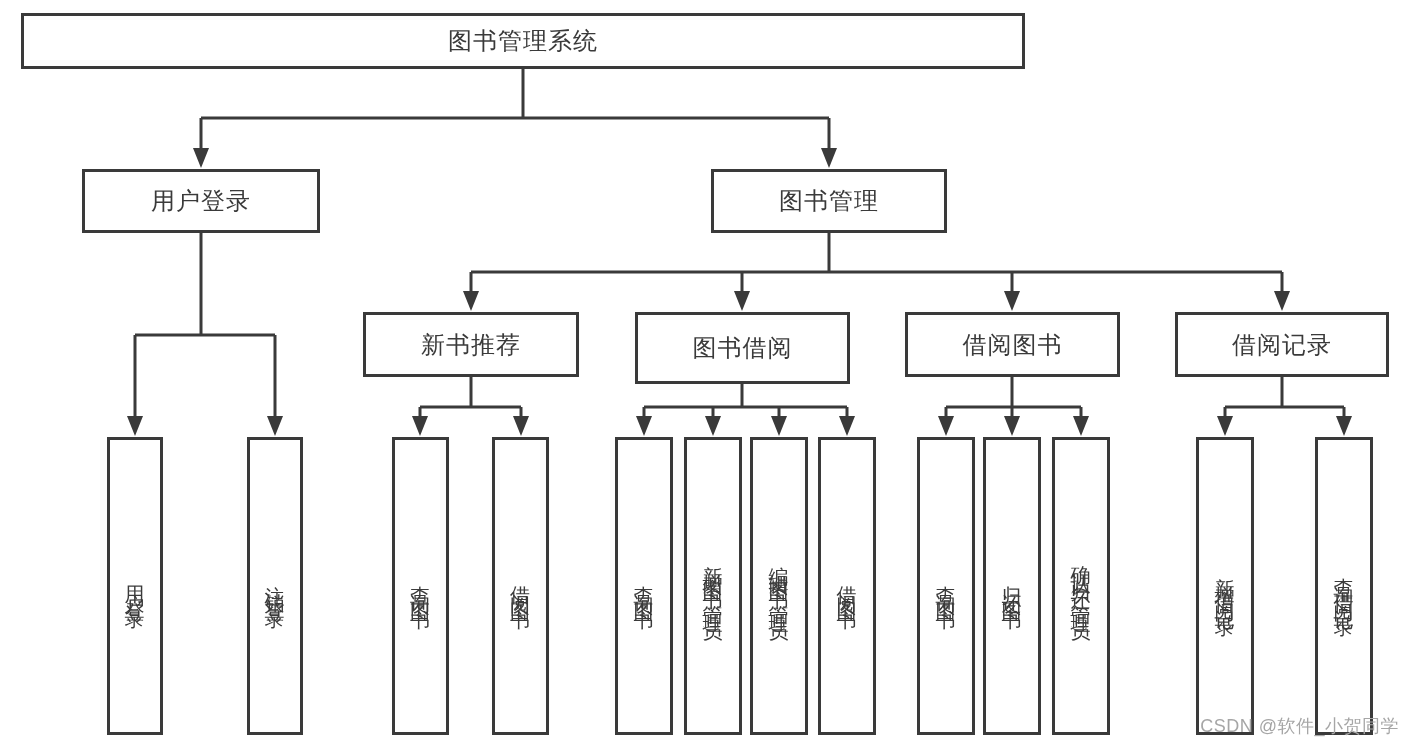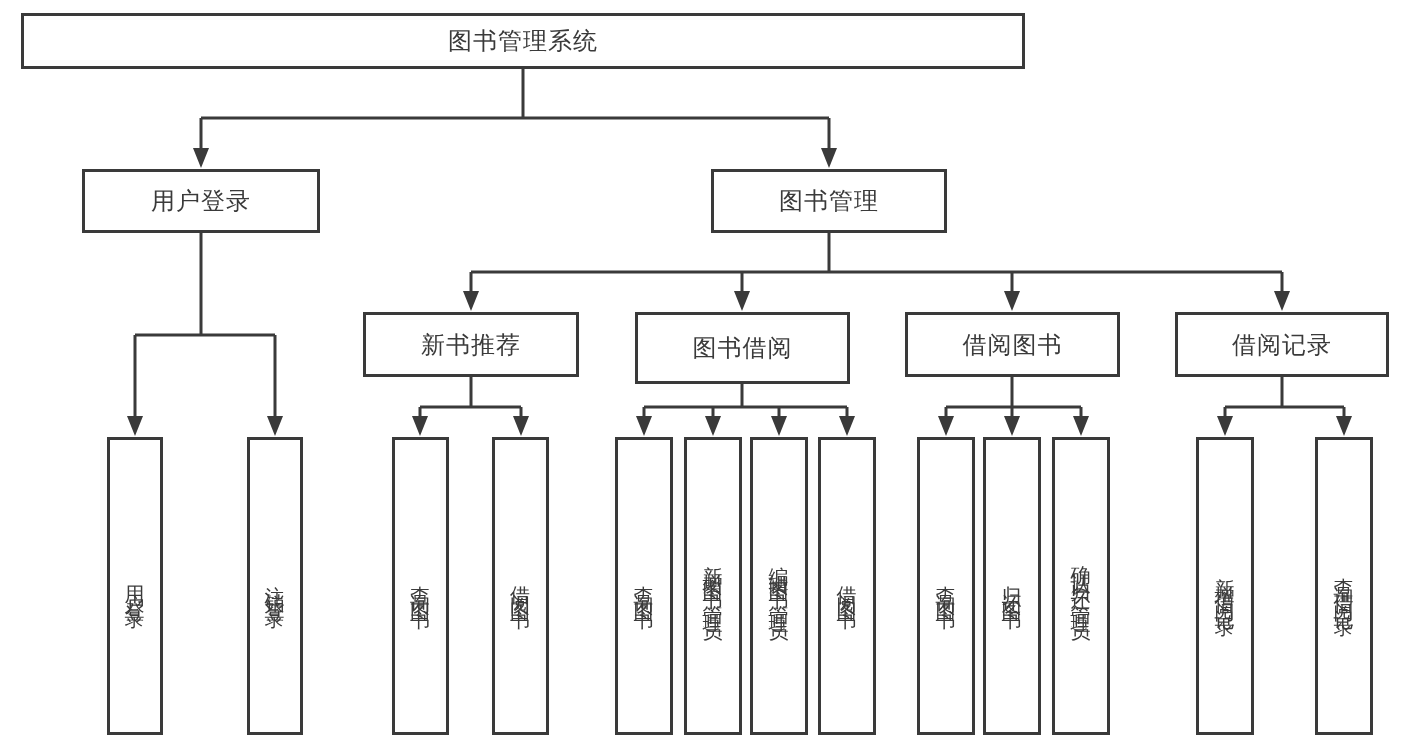--- a/index.html
+++ b/index.html
@@ -141,14 +141,15 @@
     <span>确认归还（管理员）</span>
   </div>
 
   <div class="node v" style="left:1196px;top:437px;width:58px;height:298px;">
     <span>新增借阅记录</span>
   </div>
   <div class="node v" style="left:1315px;top:437px;width:58px;height:298px;">
     <span>查询借阅记录</span>
   </div>
 
+  <div class="watermark">CSDN @软件_小贺同学</div>
 
 </div>
 
 </body></html>

